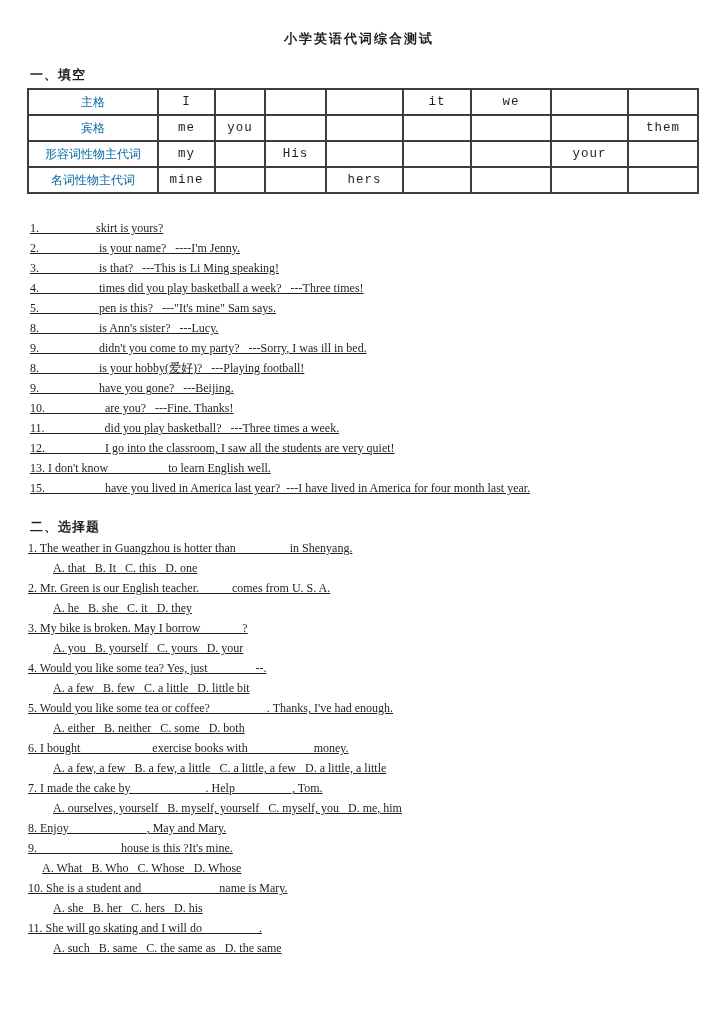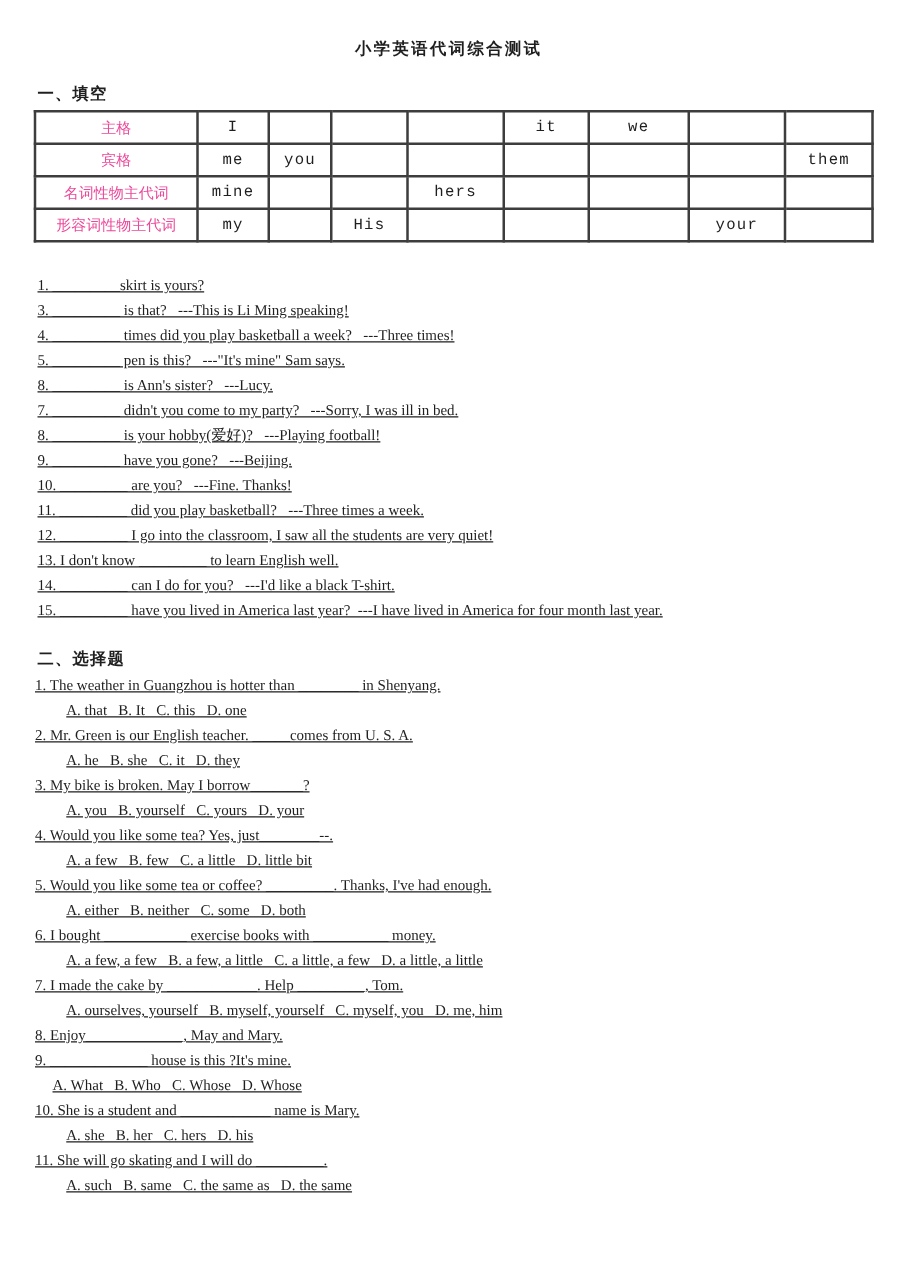--- a/index.html
+++ b/index.html
@@ -39,21 +39,21 @@
     border: 2px solid #3d3d3d;
     height: 24px;
     padding: 0;
     text-align: center;
     vertical-align: middle;
     overflow: hidden;
   }
   td.row-label {
     font-family: Liberation Sans, sans-serif;
     font-size: 12px;
-    color: #ec4899;
+    color: #0369a1;
   }
   td.cell {
     font-family: "Liberation Mono", "DejaVu Sans Mono", monospace;
     font-size: 12.5px;
     letter-spacing: 1px;
   }
   td.thick-bottom { border-bottom-width: 4px; }
 
   .q-list { margin-top: 24px; margin-left: 30px; text-decoration: underline; }
   .q-list.second { margin-top: 0; margin-left: 28px; }
@@ -104,58 +104,58 @@
       <td class="cell">me</td>
       <td class="cell">you</td>
       <td class="cell"></td>
       <td class="cell"></td>
       <td class="cell"></td>
       <td class="cell"></td>
       <td class="cell"></td>
       <td class="cell">them</td>
     </tr>
     <tr>
+      <td class="row-label">形容词性物主代词</td>
+      <td class="cell">my</td>
+      <td class="cell"></td>
+      <td class="cell">His</td>
+      <td class="cell"></td>
+      <td class="cell"></td>
+      <td class="cell"></td>
+      <td class="cell">your</td>
+      <td class="cell"></td>
+    </tr>
+    <tr>
       <td class="row-label">名词性物主代词</td>
       <td class="cell">mine</td>
       <td class="cell"></td>
       <td class="cell"></td>
       <td class="cell">hers</td>
       <td class="cell"></td>
       <td class="cell thick-bottom"></td>
       <td class="cell thick-bottom"></td>
       <td class="cell thick-bottom"></td>
     </tr>
-    <tr>
-      <td class="row-label">形容词性物主代词</td>
-      <td class="cell">my</td>
-      <td class="cell"></td>
-      <td class="cell">His</td>
-      <td class="cell"></td>
-      <td class="cell"></td>
-      <td class="cell"></td>
-      <td class="cell">your</td>
-      <td class="cell"></td>
-    </tr>
   </tbody>
     </table>
 
   <div class="q-list">
     <div class="q-line">1. _________skirt is yours?</div>
+    <div class="q-line">2. _________ is your name?   ----I'm Jenny.</div>
     <div class="q-line">3. _________ is that?   ---This is Li Ming speaking!</div>
     <div class="q-line">4. _________ times did you play basketball a week?   ---Three times!</div>
     <div class="q-line">5. _________ pen is this?   ---"It's mine" Sam says.</div>
     <div class="q-line">8. _________ is Ann's sister?   ---Lucy.</div>
-    <div class="q-line">7. _________ didn't you come to my party?   ---Sorry, I was ill in bed.</div>
+    <div class="q-line">9. _________ didn't you come to my party?   ---Sorry, I was ill in bed.</div>
     <div class="q-line">8. _________ is your hobby(爱好)?   ---Playing football!</div>
     <div class="q-line">9. _________ have you gone?   ---Beijing.</div>
     <div class="q-line">10. _________ are you?   ---Fine. Thanks!</div>
     <div class="q-line">11. _________ did you play basketball?   ---Three times a week.</div>
     <div class="q-line">12. _________ I go into the classroom, I saw all the students are very quiet!</div>
     <div class="q-line">13. I don't know _________ to learn English well.</div>
-    <div class="q-line">14. _________ can I do for you?   ---I'd like a black T-shirt.</div>
     <div class="q-line">15. _________ have you lived in America last year?  ---I have lived in America for four month last year.</div>
   </div>
 
   <div class="sec-heading second">二、选择题</div>
 
   <div class="q-list second">
     <div class="q-line">1. The weather in Guangzhou is hotter than ________ in Shenyang.</div>
     <div class="q-line opt-line">A. that   B. It   C. this   D. one</div>
     <div class="q-line">2. Mr. Green is our English teacher. _____comes from U. S. A.</div>
     <div class="q-line opt-line">A. he   B. she   C. it   D. they</div>

